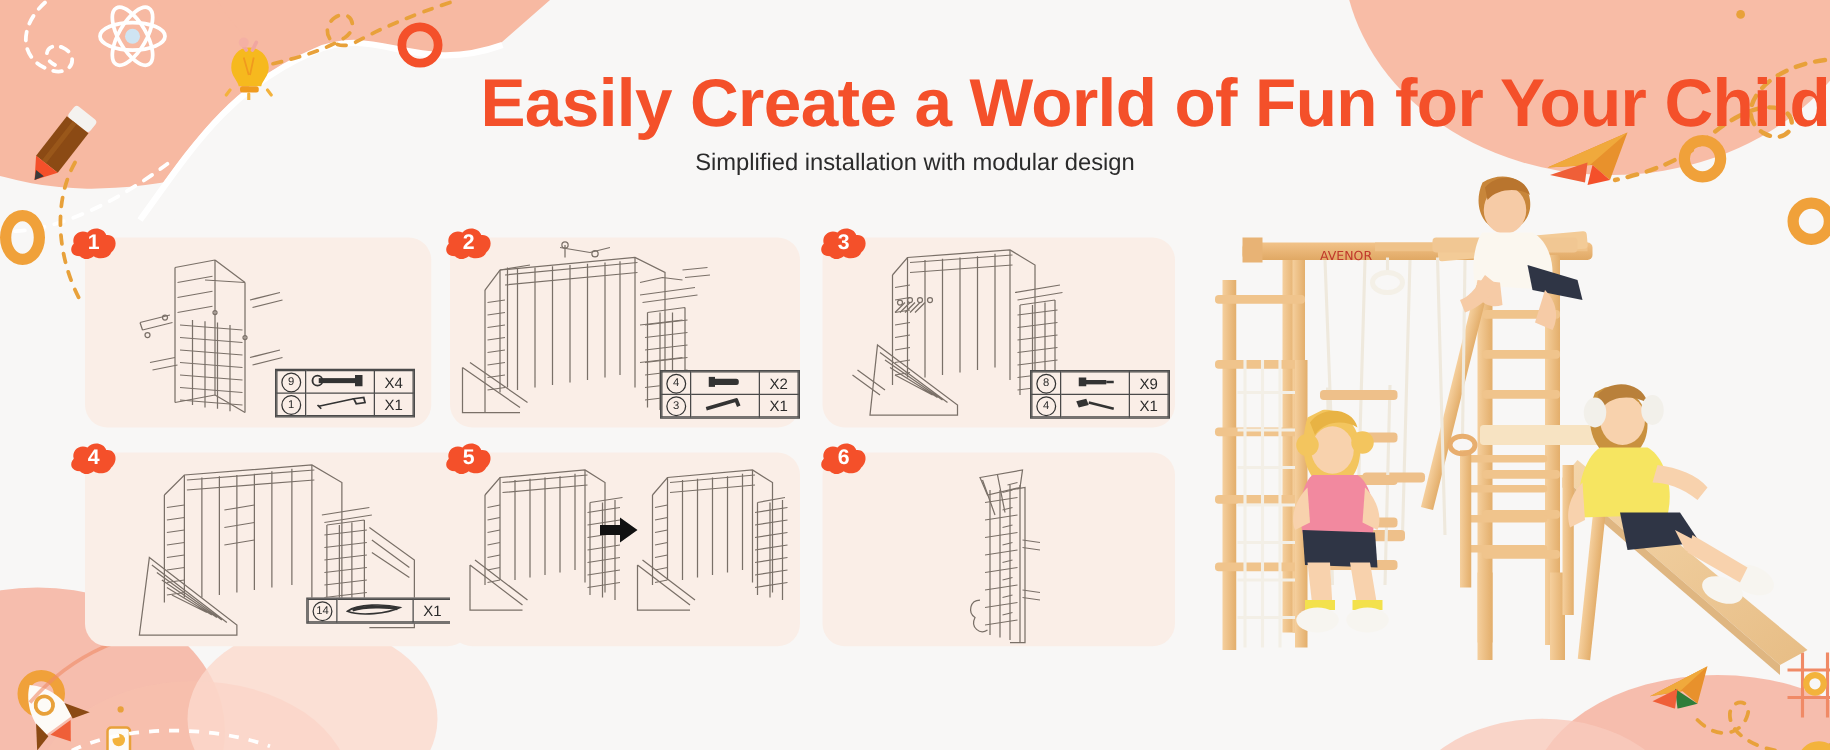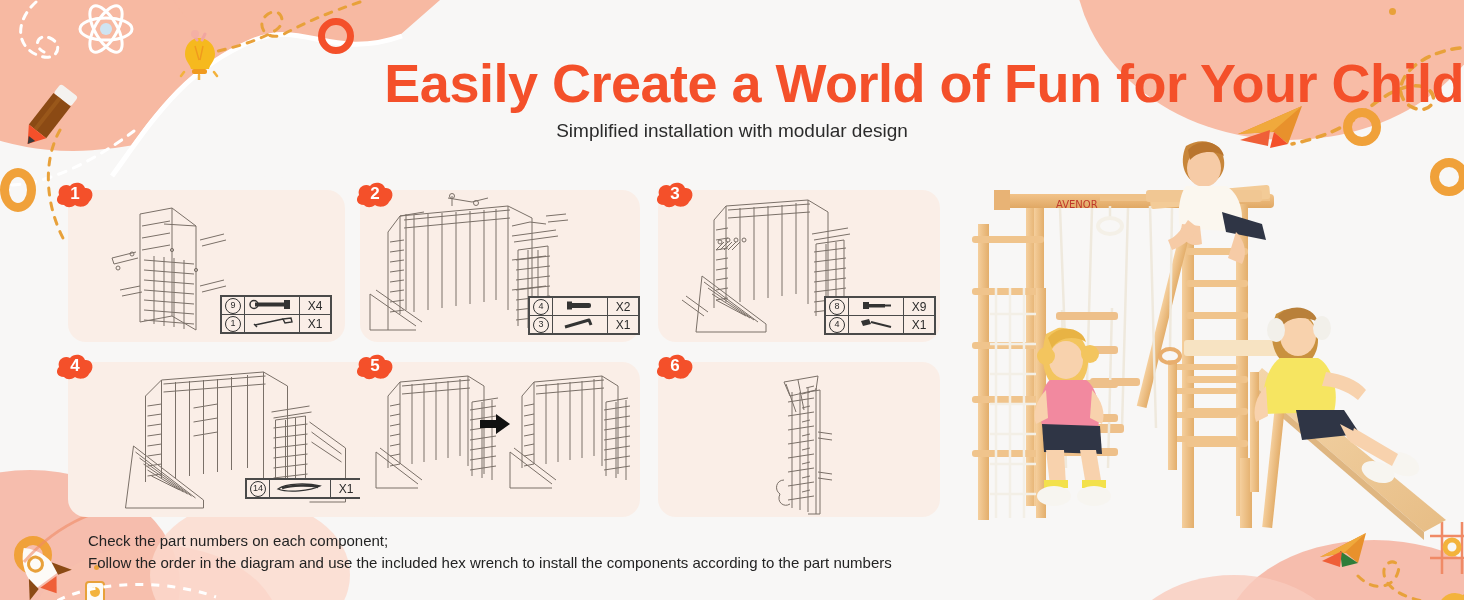--- a/index.html
+++ b/index.html
@@ -405,21 +405,21 @@
         </table>
     </div>
   </div>
   <div class="badge" style="left:655px;top:181px;">
     <svg viewBox="0 0 40 28">
         <path d="M9,24 C2,24 0,18 4,14 C2,7 9,2 15,5 C19,0 28,1 30,7 C38,6 40,16 34,21 C32,26 24,27 20,24 C16,27 12,27 9,24 Z" fill="#f4502a"></path>
       </svg>
     <span>3</span>
   </div>
 
-  <div class="card" style="left:68px;top:362px;width:308px;height:155px;padding-left:28px;">
+  <div class="card" style="left:68px;top:362px;width:308px;height:155px;">
     <div class="diagram">
       <svg viewBox="0 0 277 155">
         <g stroke="#7a7068" stroke-width="1" fill="none">
           <path d="M48,34 L64,18 L166,10 L190,24 L190,128"></path>
           <path d="M48,34 L48,120 M64,18 L64,116 M166,10 L166,118"></path>
           <path d="M66,22 L168,14 M66,30 L168,22"></path>
           <path d="M78,20 L78,116 M92,19 L92,114 M106,18 L106,112
                    M120,17 L120,110 M134,15 L134,108 M150,13 L150,106"></path>
           <path d="M50,44 L64,42 M50,54 L64,52 M50,64 L64,62 M50,74 L64,72
                    M50,84 L64,82 M50,94 L64,92 M50,104 L64,102 M50,114 L64,112"></path>
@@ -522,22 +522,20 @@
       </svg>
     </div>
   </div>
   <div class="badge" style="left:655px;top:353px;">
     <svg viewBox="0 0 40 28">
         <path d="M9,24 C2,24 0,18 4,14 C2,7 9,2 15,5 C19,0 28,1 30,7 C38,6 40,16 34,21 C32,26 24,27 20,24 C16,27 12,27 9,24 Z" fill="#f4502a"></path>
       </svg>
     <span>6</span>
   </div>
 
-  <div class="note">Check the part numbers on each component;
-Follow the order in the diagram and use the included hex wrench to install the components according to the part numbers</div>
 
   <div class="photo">
     <svg viewBox="0 0 514 430">
       <defs>
         <linearGradient id="wood" x1="0" y1="0" x2="0" y2="1">
           <stop offset="0%" stop-color="#f2c389"></stop>
             <stop offset="100%" stop-color="#e0a864"></stop>
         </linearGradient>
         <linearGradient id="woodL" x1="0" y1="0" x2="1" y2="0">
           <stop offset="0%" stop-color="#f5cf9d"></stop>

